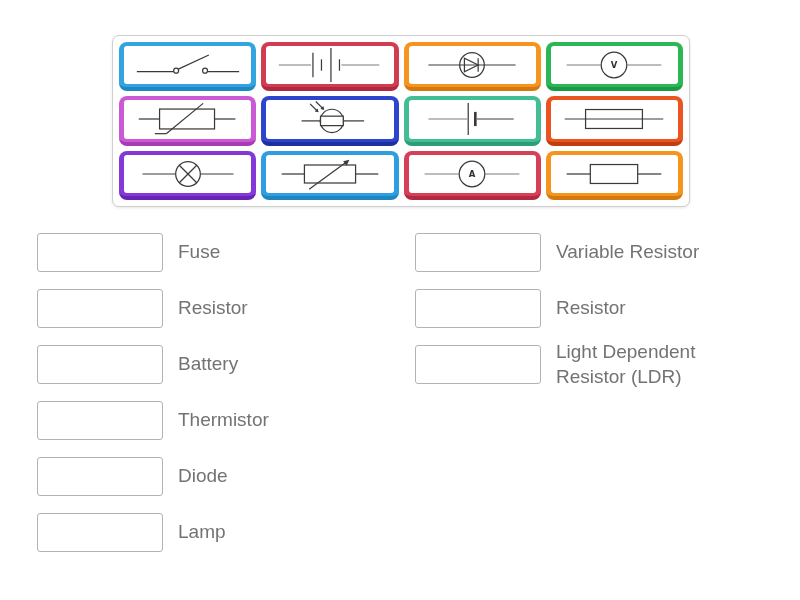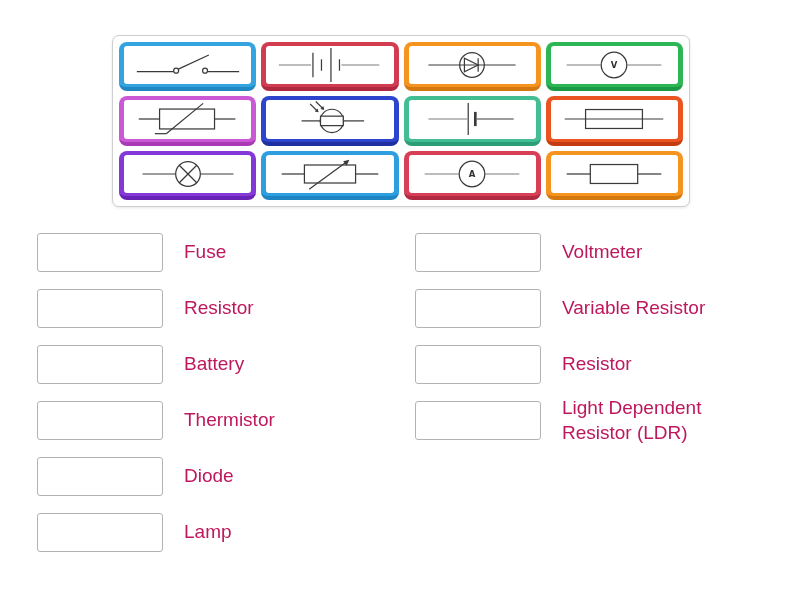--- a/index.html
+++ b/index.html
@@ -39,21 +39,21 @@
   .match-col { position:absolute; top:233px; }
   .col-left  { left:37px;  }
   .col-right { left:415px; }
   .match-row { display:flex; align-items:center; margin-bottom:17px; height:39px; }
   .slot {
     width:126px; height:39px; flex:none; box-sizing:border-box;
     background:#fff; border:1px solid #b3b3b3; border-radius:3px;
     cursor:pointer;
   }
   .match-label {
-    margin-left:21px; font-size:19px; color:#be185d; line-height:1.28;
+    margin-left:15px; font-size:19px; color:#737373; line-height:1.28;
     max-width:205px;
   }
 </style>
 </head>
 <body>
 
 <div class="bank">
 
   <div class="tile" style="background-color: rgb(51, 164, 224); border-bottom-color: rgb(31, 136, 194);">
     <div class="tile-inner">
@@ -219,24 +219,20 @@
   </div>
   <div class="match-row">
     <div class="slot"></div>
     <div class="match-label">Lamp</div>
   </div>
 </div>
 
 <div class="match-col col-right">
   <div class="match-row">
     <div class="slot"></div>
-    <div class="match-label">Voltmeter</div>
-  </div>
-  <div class="match-row">
-    <div class="slot"></div>
     <div class="match-label">Variable Resistor</div>
   </div>
   <div class="match-row">
     <div class="slot"></div>
     <div class="match-label">Resistor</div>
   </div>
   <div class="match-row">
     <div class="slot"></div>
     <div class="match-label">Light Dependent Resistor (LDR)</div>
   </div>

